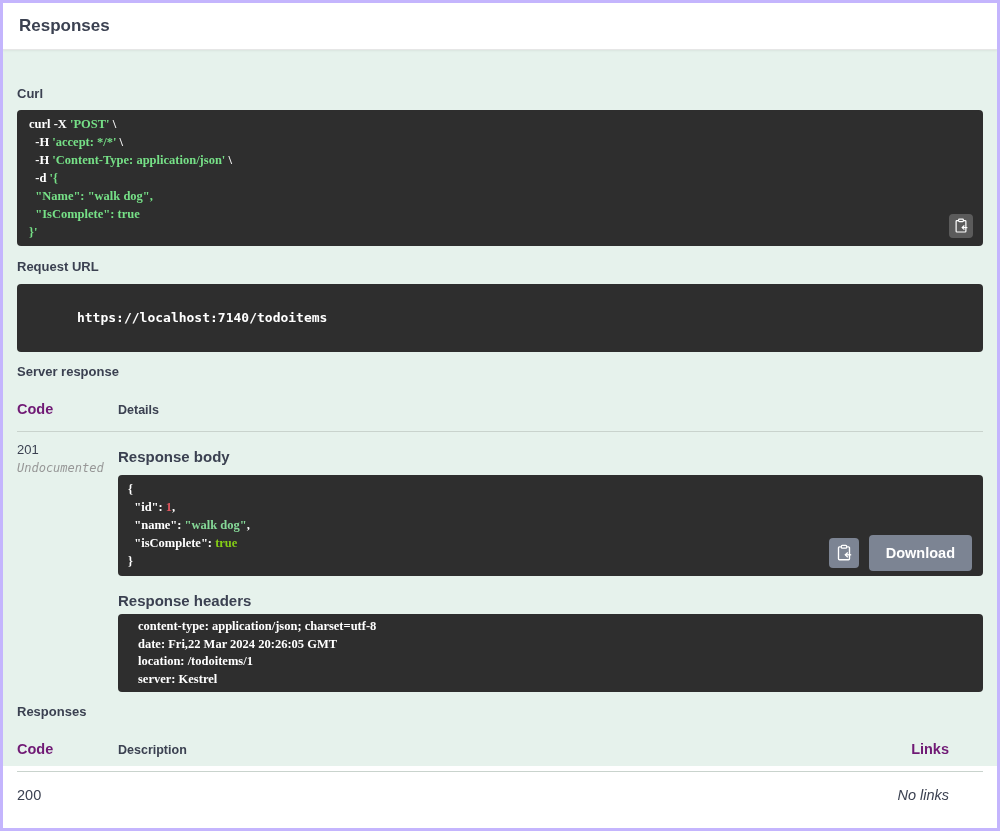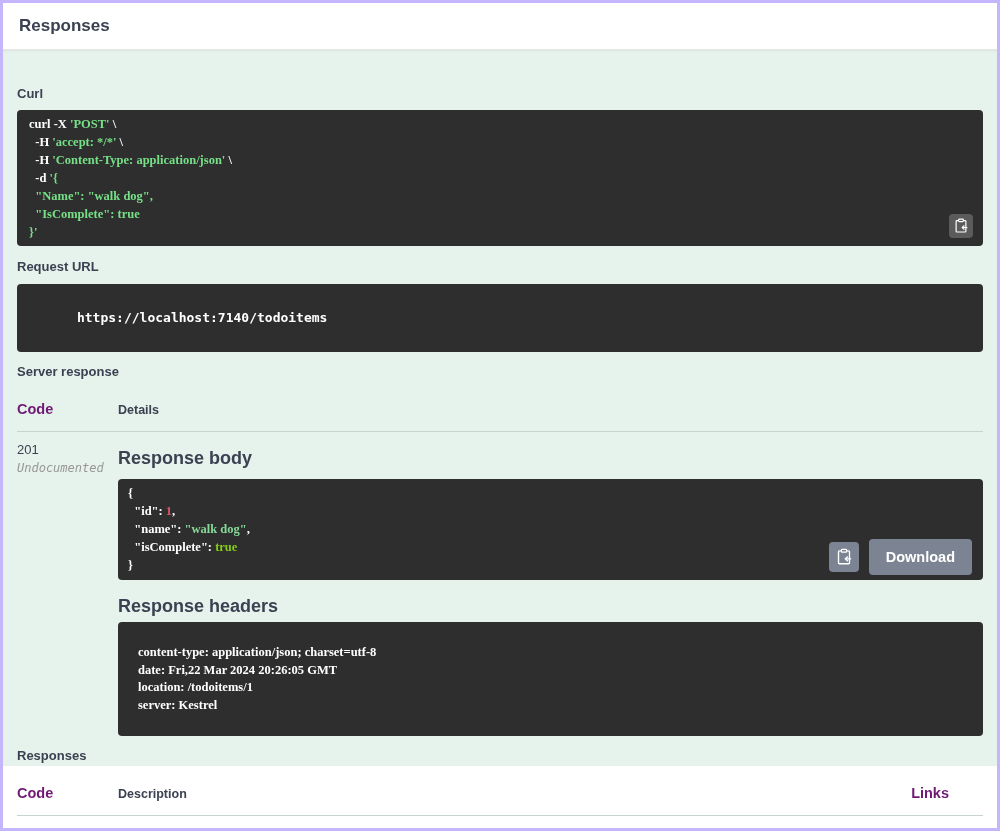--- a/index.html
+++ b/index.html
@@ -24,21 +24,21 @@
   }
   .panel-title { font-size:17px; font-weight:700; color:#3b4151; }
 
   .panel-body {
     background:#e6f2ec;
     height:716px;
     padding:36px 14px 0 14px;
   }
 
   .label { font-size:13px; font-weight:700; color:#3b4151; }
-  .sub-label { font-size:18px; font-weight:700; color:#3b4151; }
+  .sub-label { font-size:15px; font-weight:700; color:#3b4151; }
 
   .code-block {
     background:#2e2e2e;
     border-radius:4px;
     font-family:"DejaVu Sans Mono", monospace;
     font-weight:700;
     color:#ffffff;
     position:relative;
   }
   .code-line { white-space:pre; line-height:18px; font-size:12.5px;font-family:Liberation Serif, serif; }
@@ -69,21 +69,21 @@
   .sr-row { display:flex; padding-top:10px; }
   .status-code { font-size:13px; color:#3b4151; }
   .undocumented {
     font-family:"DejaVu Sans Mono", monospace;
     font-style:italic; font-size:12px; color:#979797; margin-top:4px;
   }
 
   .response-body-label { margin:6px 0 10px; }
   .body-block { padding:5px 10px 6px; }
   .response-headers-label { margin:16px 0 5px; }
-  .headers-block { padding:22px 20px; }
+  .headers-block { padding:4px 20px; }
   .headers-block .code-line { line-height:17.5px; }
 
   .copy-btn {
     position:absolute; border:none; cursor:pointer;
     border-radius:4px; display:flex; align-items:center; justify-content:center;
   }
   .curl-copy { right:10px; bottom:8px; width:24px; height:24px; background:rgba(255,255,255,.22); }
   .body-copy { right:124px; bottom:8px; width:30px; height:30px; background:#7c8493; }
 
   .download-btn {

